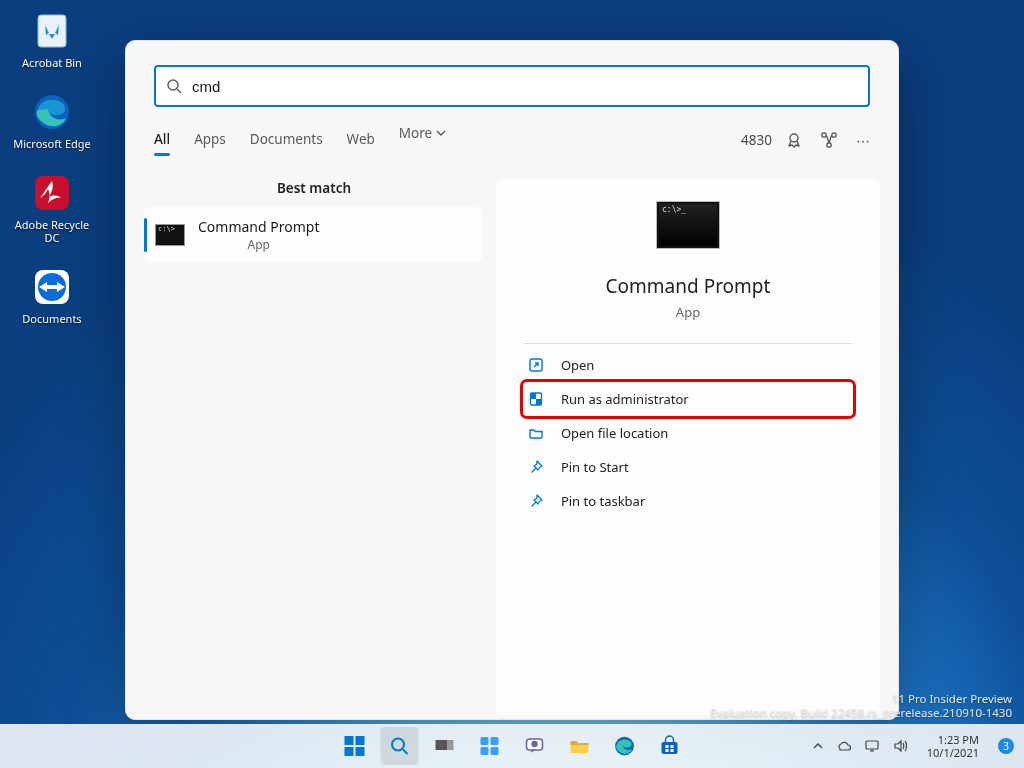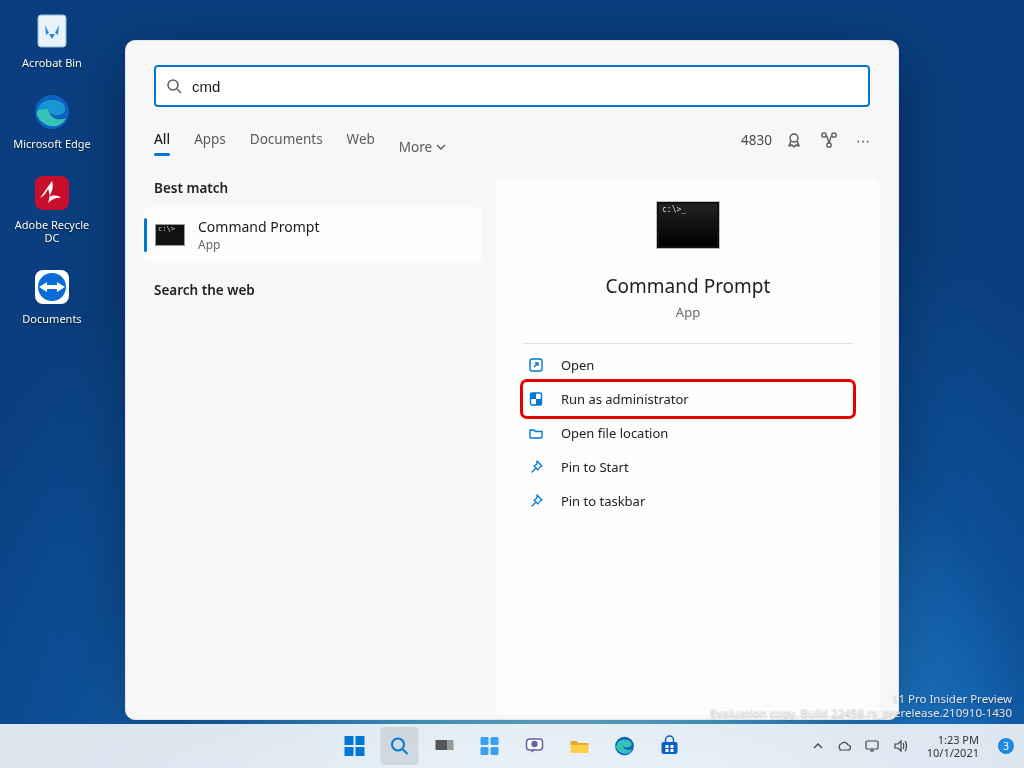--- a/index.html
+++ b/index.html
@@ -33,31 +33,31 @@
     background: var(--panel-bg); border-radius:10px; border:1px solid #e5e5e5;
     box-shadow: 0 20px 60px rgba(0,0,0,0.35);
     display:flex; flex-direction:column; }
   .search-box-wrap { padding:24px 28px 10px 28px; }
   .search-box { height:42px; background:#fff; border:2px solid var(--search-border); border-radius:4px;
     display:flex; align-items:center; padding:0 10px; gap:10px; }
   .search-box input { flex:1; border:none; outline:none; font-size:15px; color:var(--text-primary); padding:0; background:transparent; }
 
   .filter-bar { display:flex; align-items:center; padding:2px 28px 0 28px; height:44px; gap:22px;
     color:#5a5a5a; font-size:13.5px; }
-  .filter-tabs { display:flex; gap:24px; align-items:flex-end; }
+  .filter-tabs { display:flex; gap:24px; align-items:flex-start; }
   .filter-tab { position:relative; cursor:pointer; color:#5a5a5a; padding:6px 0 8px 0; }
   .filter-tab.active { color:#1b1b1b; font-weight:500; }
   .filter-tab.active::after { content:""; position:absolute; left:0; right:0; bottom:0; height:3px; background:var(--accent-blue); border-radius:2px; }
   .filter-more { display:inline-flex; align-items:center; gap:4px; cursor:pointer; }
   .filter-spacer { flex:1; }
   .filter-right { display:flex; align-items:center; gap:18px; color:#4a4a4a; }
   .points { display:inline-flex; align-items:center; gap:14px; }
 
   .panel-body { flex:1; display:flex; padding:18px 18px 4px 18px; gap:14px; min-height:0; }
-  .panel-left { width:338px; display:flex; flex-direction:column; }
+  .panel-left { width:338px; display:flex; flex-direction:column;text-align:center; }
   .panel-right { flex:1; background:var(--panel-inner-bg); border-radius:6px; padding:22px 0; display:flex; flex-direction:column; align-items:center; }
 
   .section-label { font-size:13.5px; font-weight:600; color:#222; padding:0 8px 10px 10px; }
   .best-match-card { background:var(--panel-inner-bg); border-radius:6px; padding:10px; position:relative; display:flex; align-items:center; gap:12px; cursor:pointer; }
   .best-match-card::before { content:""; position:absolute; left:0; top:20%; bottom:20%; width:3px; background:var(--accent-blue); border-radius:2px; }
   .app-icon-sm { width:32px; height:32px; display:flex; align-items:center; justify-content:center; }
   .best-match-card .texts .title { font-size:14px; color:var(--text-primary); }
   .best-match-card .texts .subtitle { font-size:12px; color:var(--text-secondary); }
 
   .web-row { display:flex; align-items:center; gap:12px; padding:12px 10px; cursor:pointer; border-radius:6px; }
@@ -190,21 +190,20 @@
           <div style="width:30px;height:22px;border:1px solid #999;background:#111;position:relative;">
             <span style="position:absolute;top:1px;left:2px;font:7px/7px monospace;color:#ddd;">c:\&gt;</span>
           </div>
         </div>
         <div class="texts">
           <div class="title">Command Prompt</div>
           <div class="subtitle">App</div>
         </div>
       </div>
 
-      <div class="section-label" style="margin-top:18px;">Search the web</div>
     </div>
 
     <div class="panel-right">
       <div class="right-iconbox">
         <div class="cmd-thumb"></div>
       </div>
       <div class="right-title">Command Prompt</div>
       <div class="right-sub">App</div>
       <div class="actions-divider"></div>
       <div class="actions" id="actions-container">

